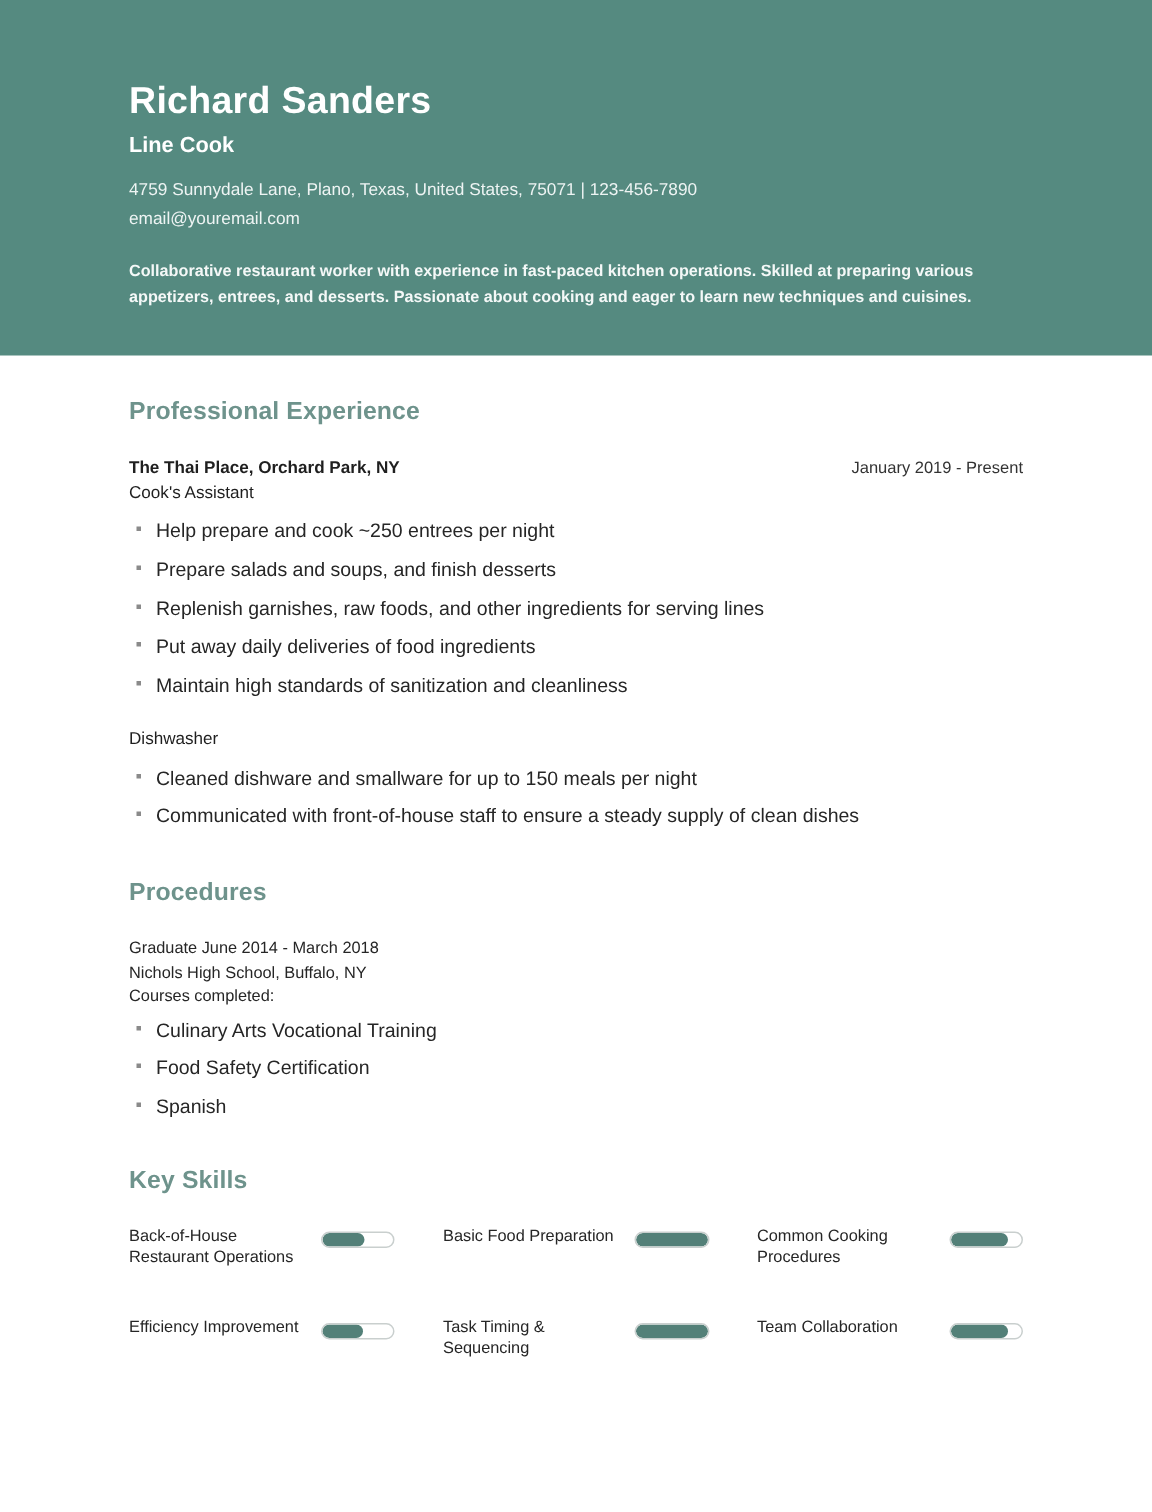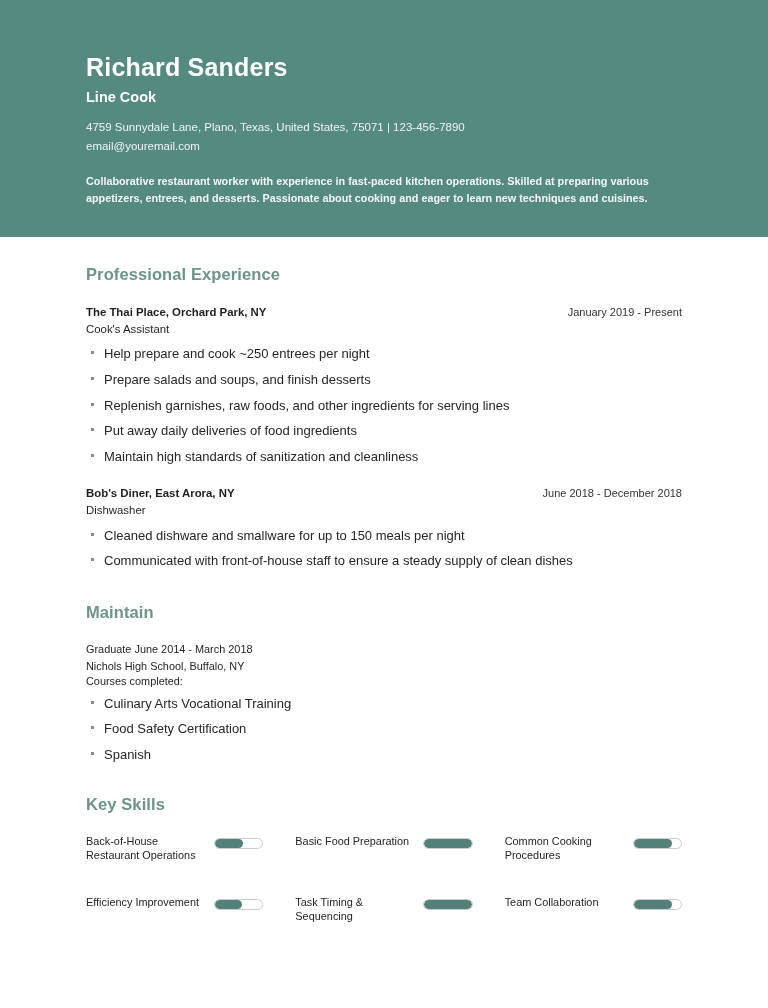--- a/index.html
+++ b/index.html
@@ -217,34 +217,30 @@
         <ul class="bullets">
           <li>Help prepare and cook ~250 entrees per night</li>
           <li>Prepare salads and soups, and finish desserts</li>
           <li>Replenish garnishes, raw foods, and other ingredients for serving lines</li>
           <li>Put away daily deliveries of food ingredients</li>
           <li>Maintain high standards of sanitization and cleanliness</li>
         </ul>
       </div>
 
       <div class="entry">
-        <div class="entry-head">
-          <div class="entry-org">Bob's Diner, East Arora, NY</div>
-          <div class="entry-dates">June 2018 - December 2018</div>
-        </div>
         <div class="entry-role">Dishwasher</div>
         <ul class="bullets">
           <li>Cleaned dishware and smallware for up to 150 meals per night</li>
           <li>Communicated with front-of-house staff to ensure a steady supply of clean dishes</li>
         </ul>
       </div>
     </div>
 
     <div class="section sec-edu">
-      <div class="section-title">Maintain</div>
+      <div class="section-title">Procedures</div>
       <div class="edu-block">
         <div class="edu-line">Graduate June 2014 - March 2018</div>
         <div class="edu-line">Nichols High School, Buffalo, NY</div>
         <div class="courses-label">Courses completed:</div>
         <ul class="bullets">
           <li>Culinary Arts Vocational Training</li>
           <li>Food Safety Certification</li>
           <li>Spanish</li>
         </ul>
       </div>

